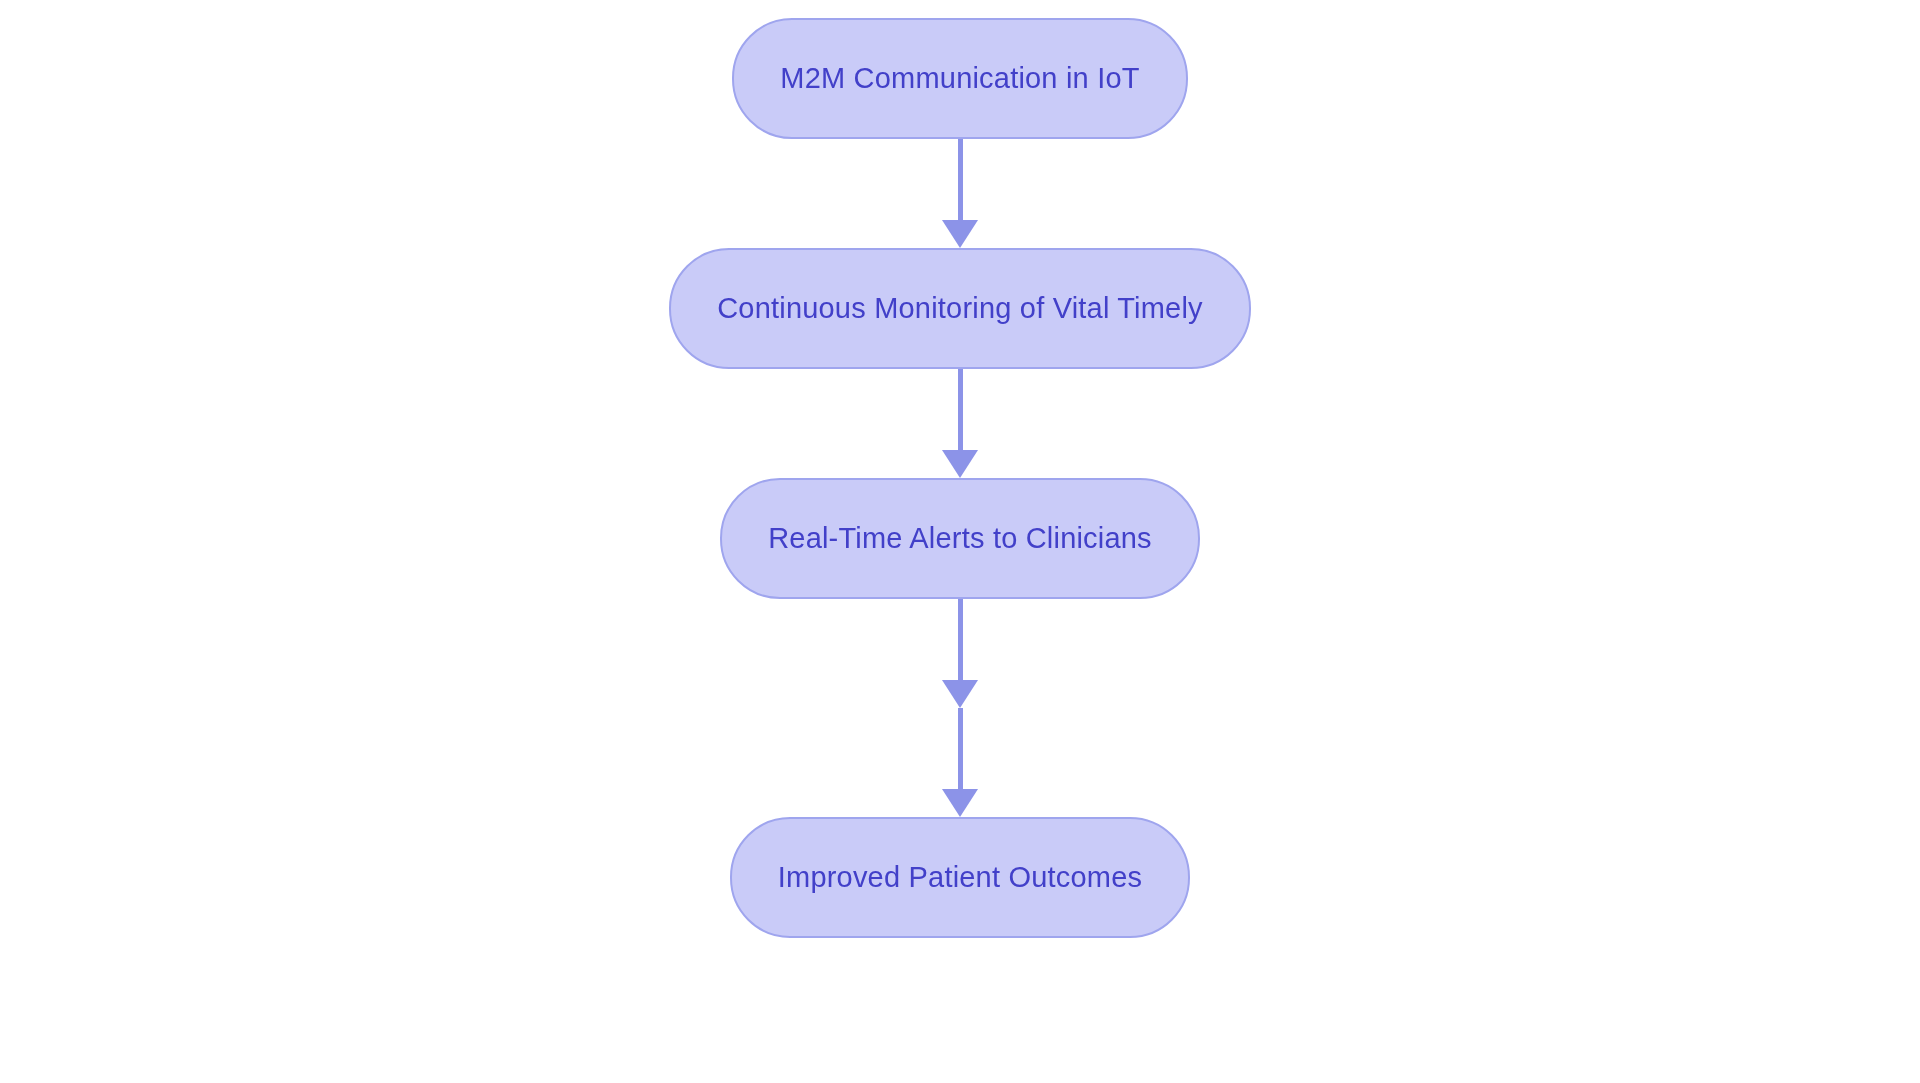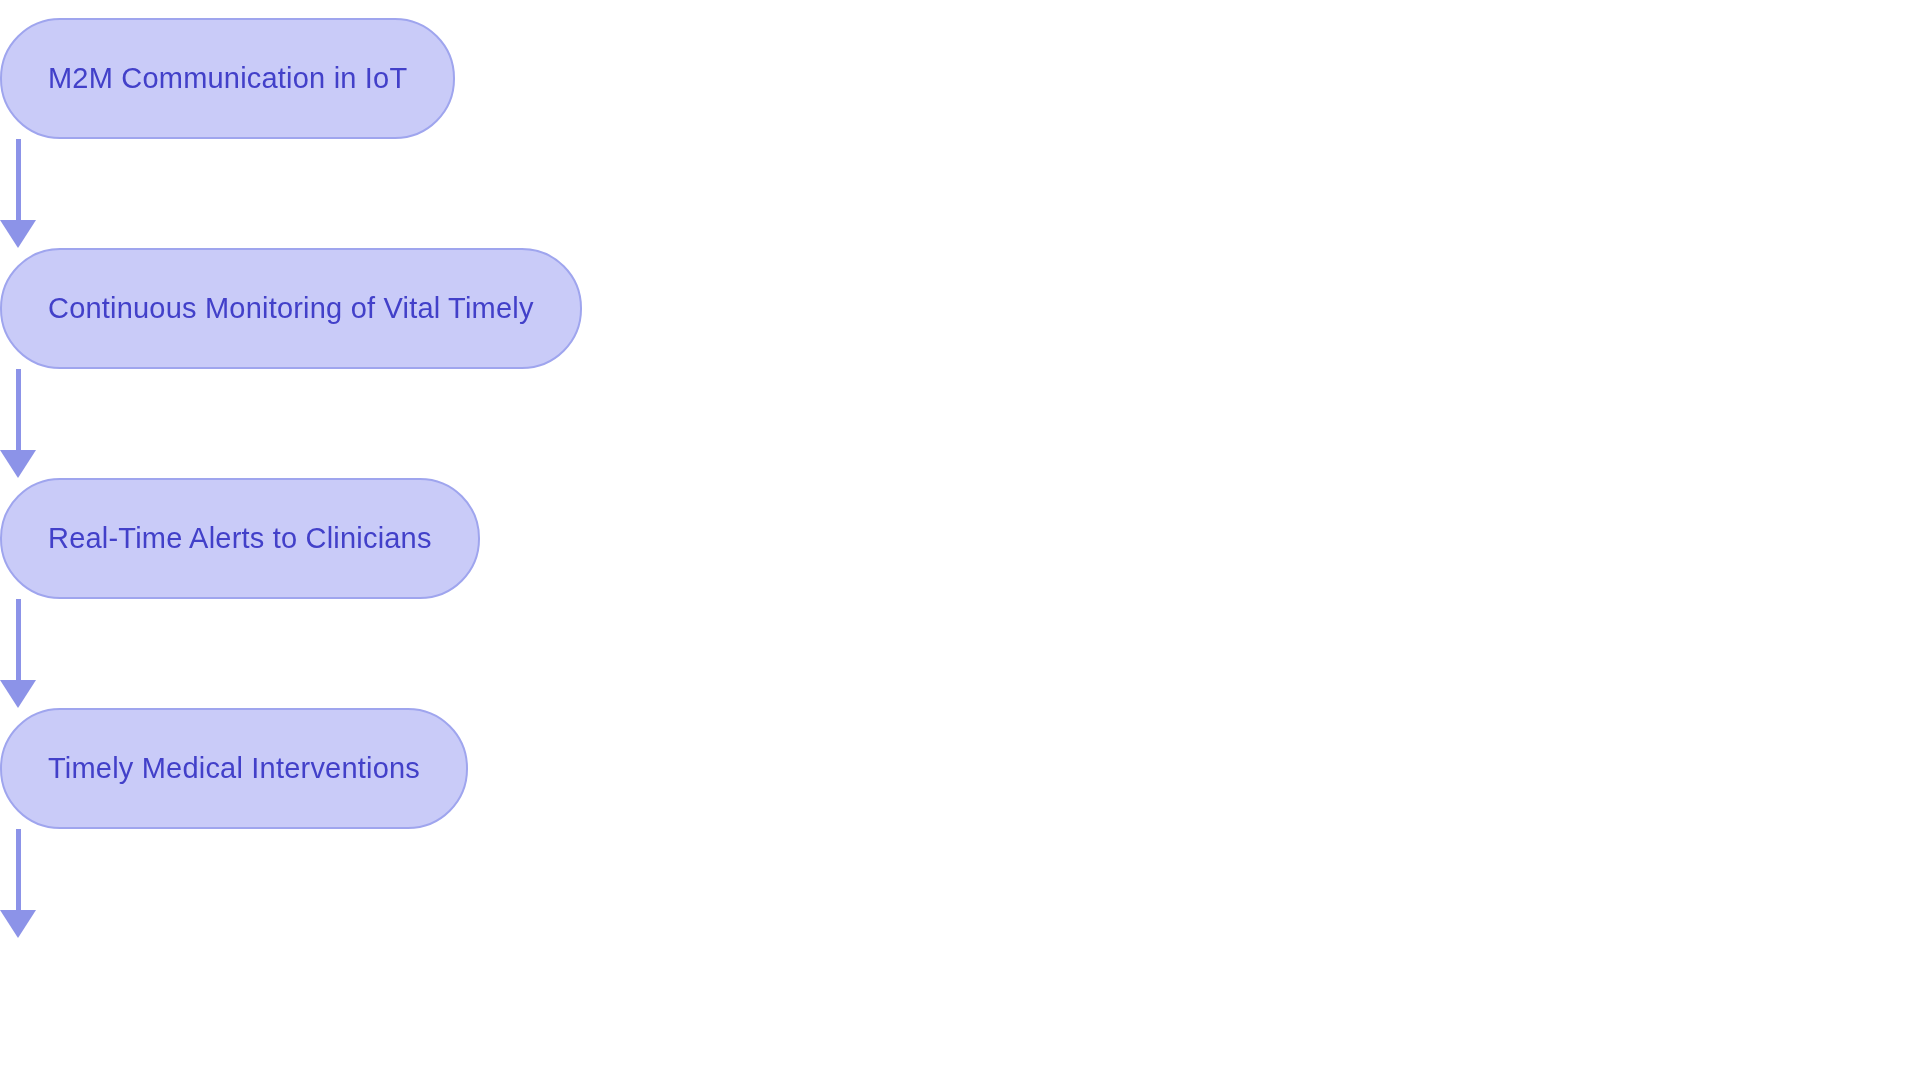--- a/index.html
+++ b/index.html
@@ -12,21 +12,21 @@
     background: #ffffff;
     overflow: hidden;
     font-family: "Liberation Sans", sans-serif;
   }
   .flowchart {
     position: relative;
     width: 1920px;
     height: 1083px;
     display: flex;
     flex-direction: column;
-    align-items: flex-start;
+    align-items: center;
     padding-top: 18px;
     box-sizing: border-box;
   }
   .node {
     min-height: 121px;
     box-sizing: border-box;
     display: flex;
     align-items: center;
     justify-content: center;
     padding: 0 46px;
@@ -84,23 +84,23 @@
 
   <div class="node">
     <span>Real-Time Alerts to Clinicians</span>
   </div>
 
   <div class="connector">
     <div class="shaft"></div>
     <div class="head"></div>
   </div>
 
-  <div class="node">
-    <span>Timely Medical Interventions</span>
-  </div>
 
   <div class="connector">
     <div class="shaft"></div>
     <div class="head"></div>
   </div>
 
+  <div class="node">
+    <span>Improved Patient Outcomes</span>
+  </div>
 
 </div>
 
 </body></html>

